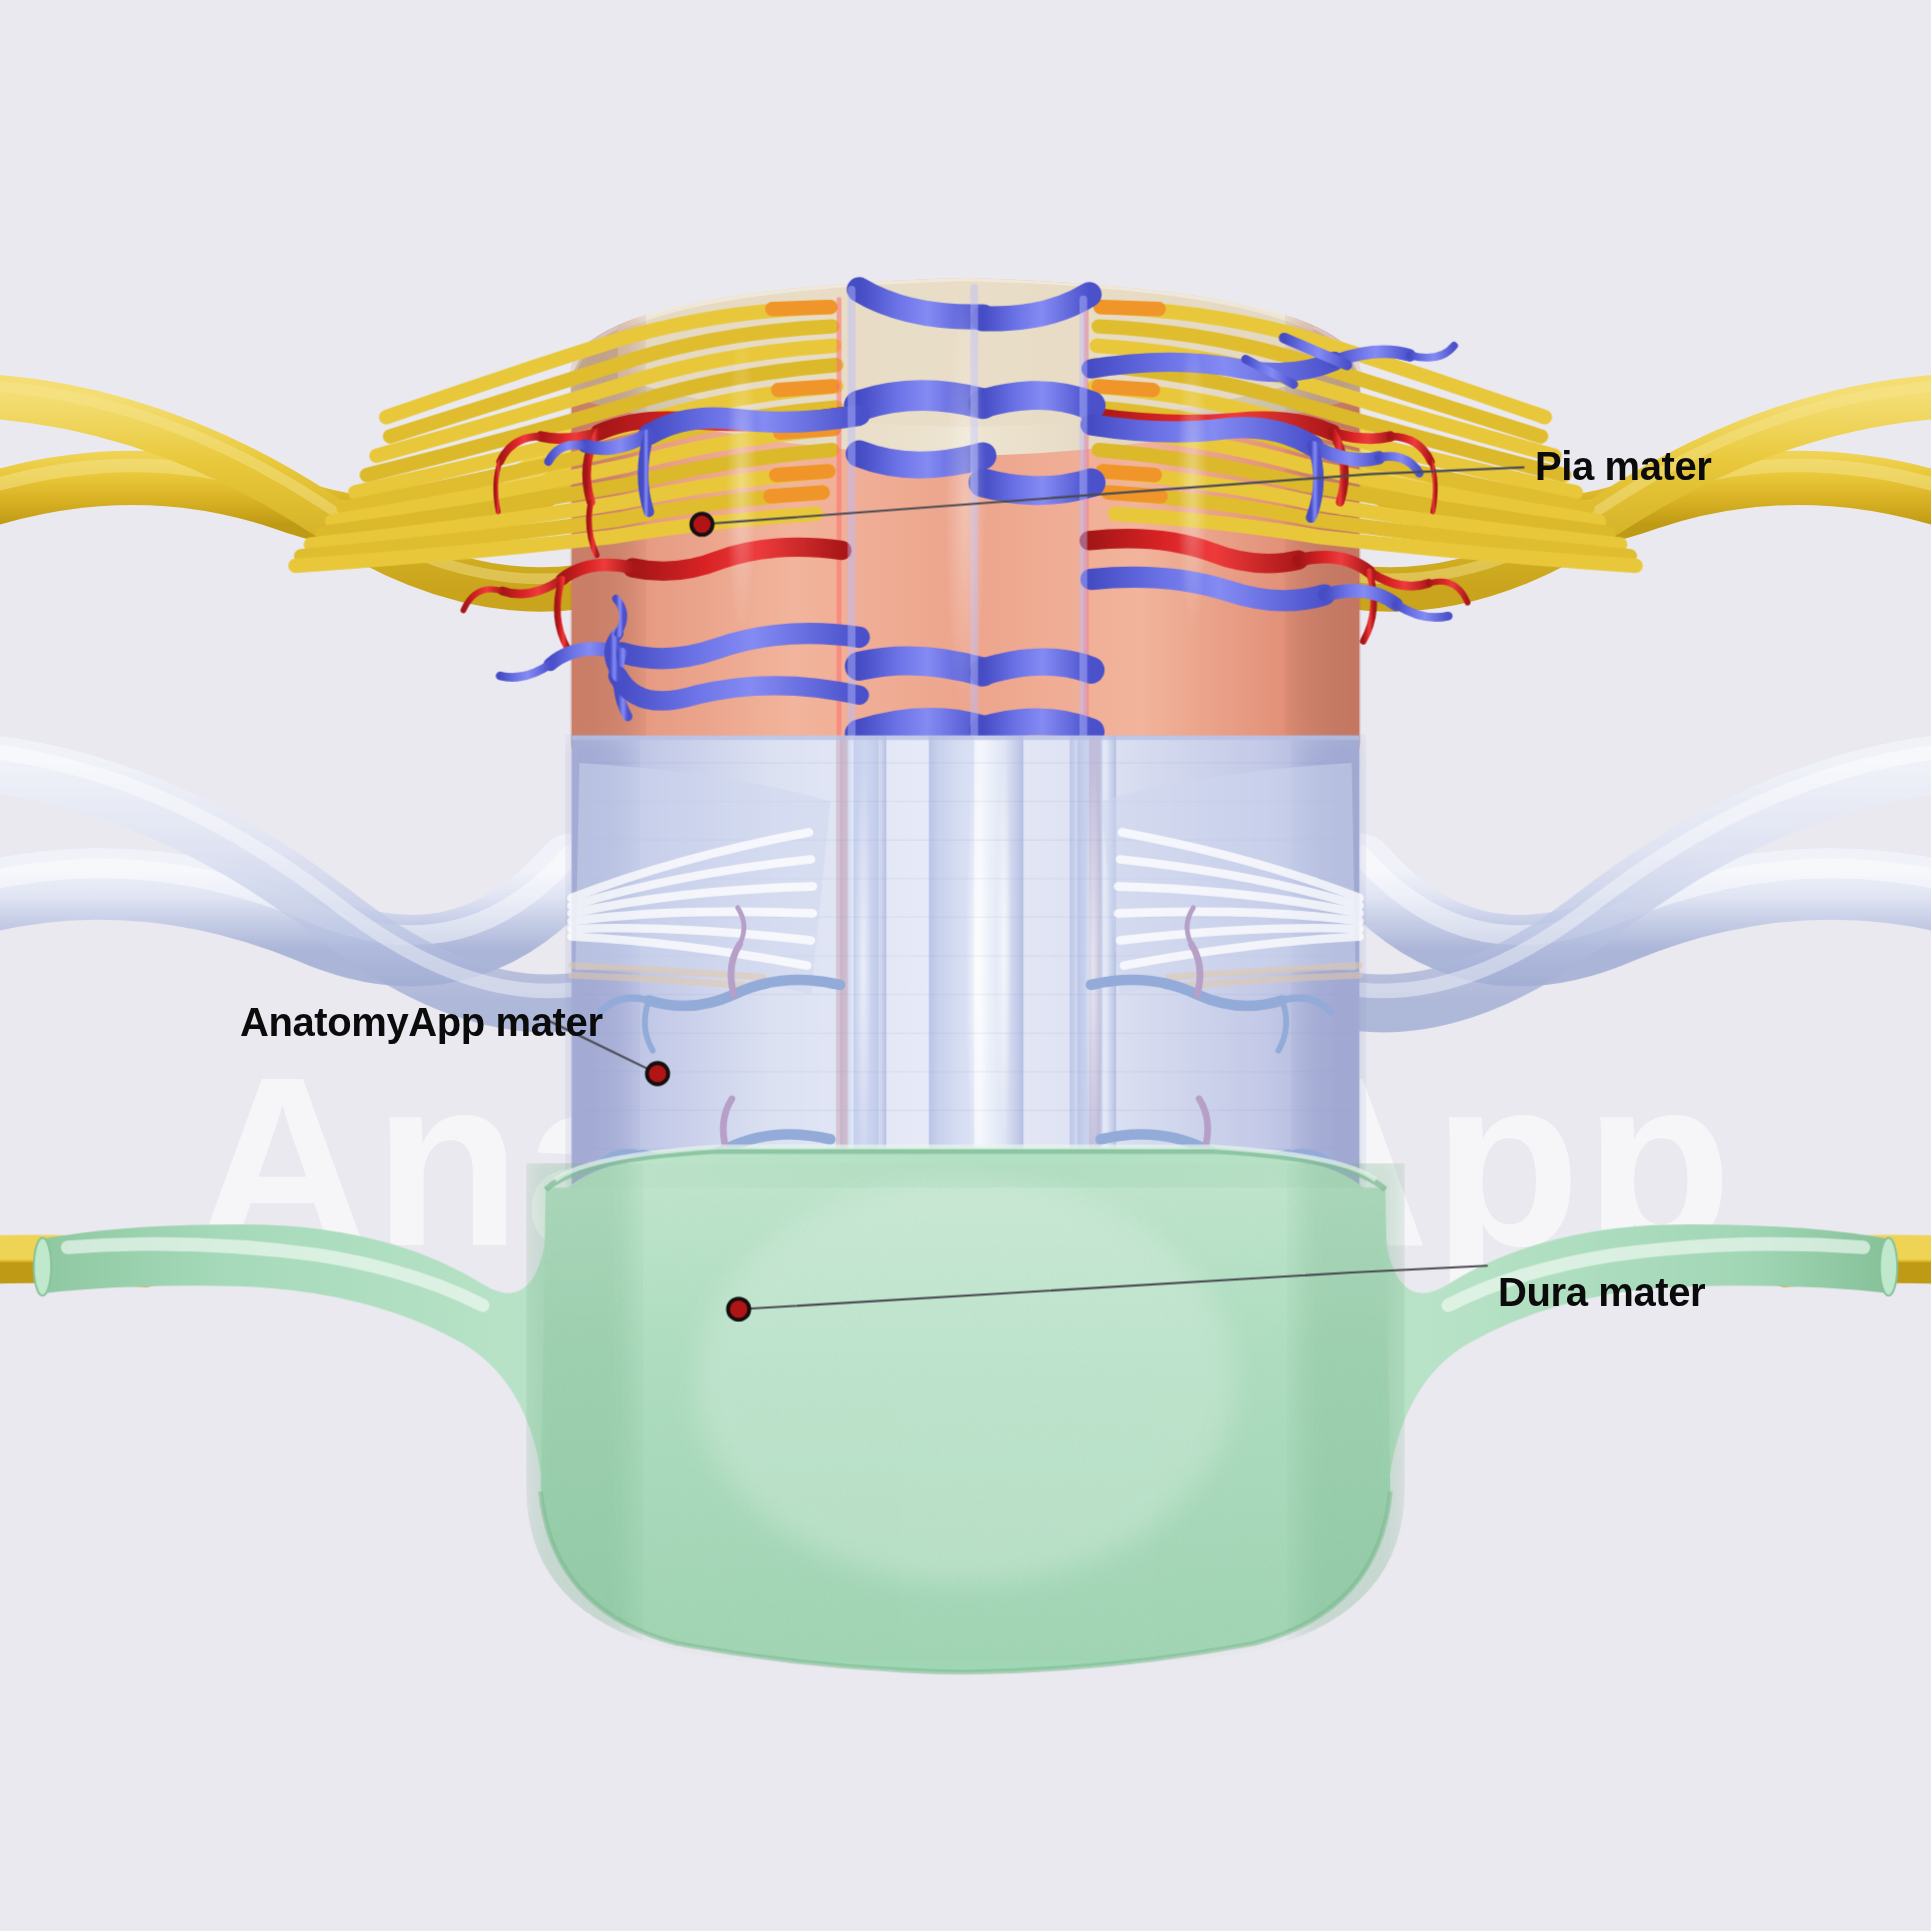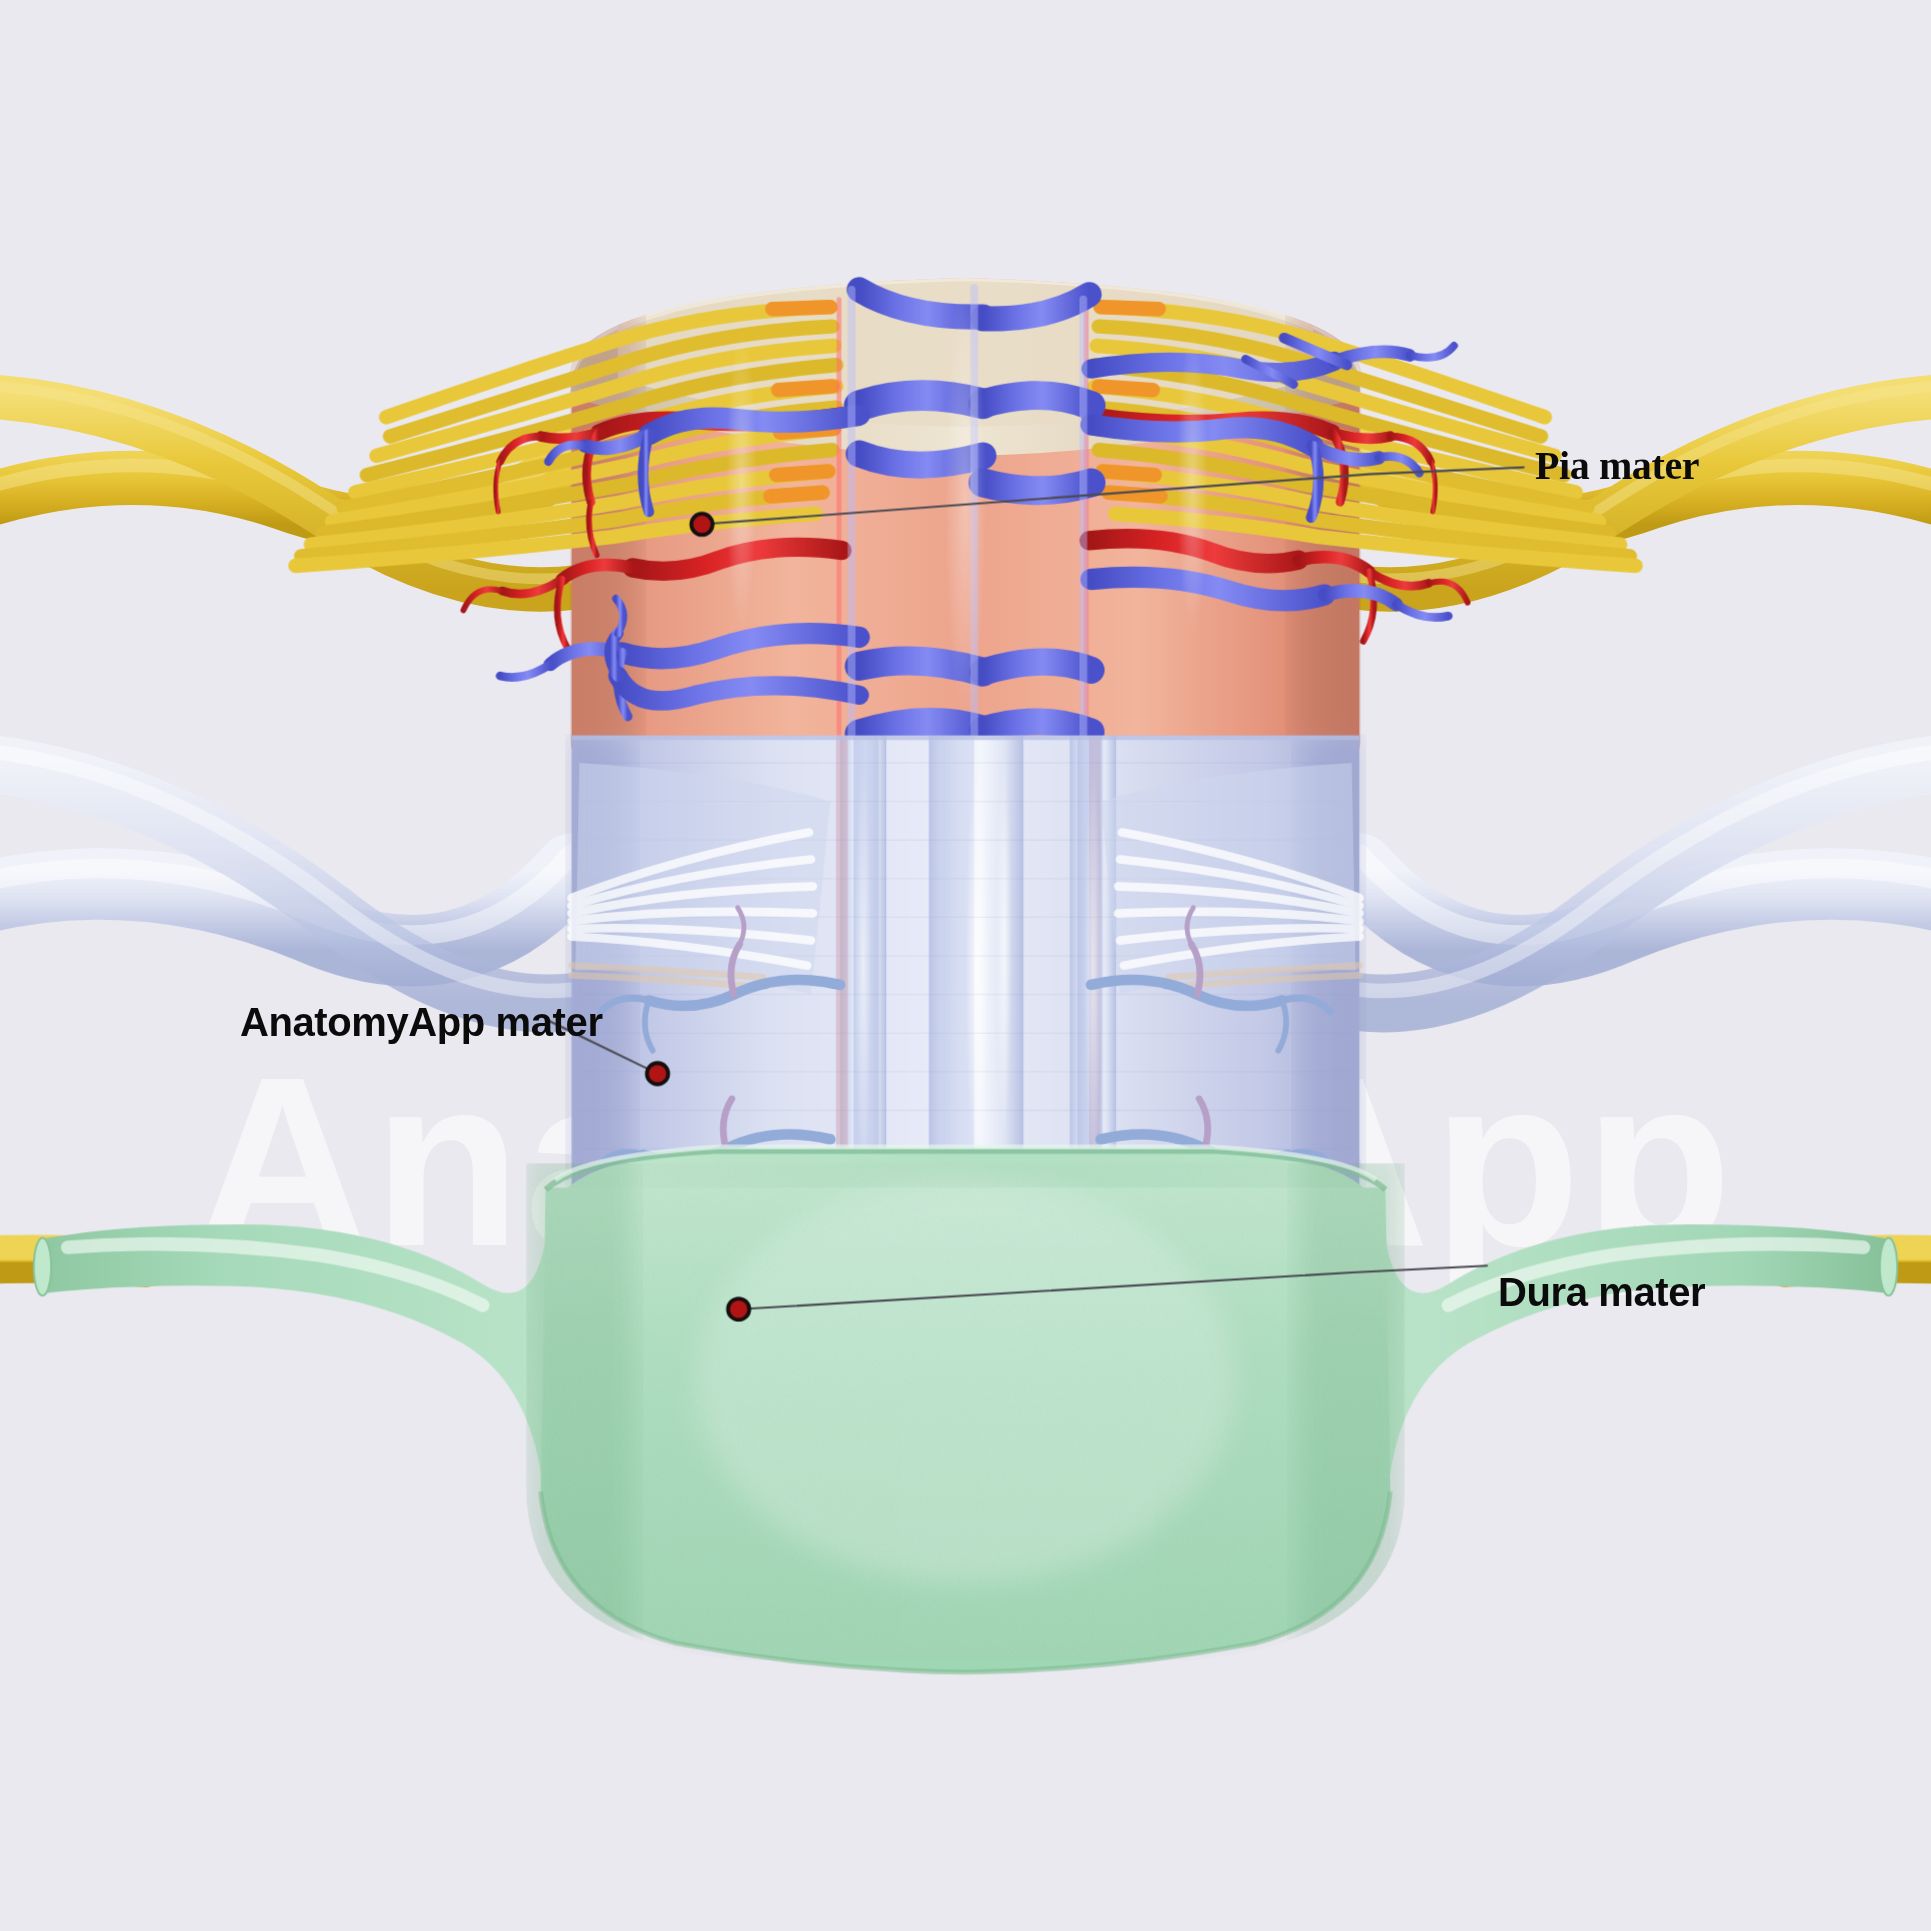--- a/index.html
+++ b/index.html
@@ -504,20 +504,20 @@
         <path d="M 727 543 L 1419 491 L 1578 484" fill="none" stroke="#4a4a52" stroke-width="2.2" stroke-linecap="round"></path>
         <circle cx="727" cy="543" r="11" fill="#b01414" stroke="#15100f" stroke-width="4"></circle>
         <path d="M 681 1112 L 570 1058 L 566 1054" fill="none" stroke="#4a4a52" stroke-width="2.2" stroke-linecap="round"></path>
         <circle cx="681" cy="1112" r="11" fill="#b01414" stroke="#15100f" stroke-width="4"></circle>
         <path d="M 765 1356 L 1400 1318 L 1540 1311" fill="none" stroke="#4a4a52" stroke-width="2.2" stroke-linecap="round"></path>
         <circle cx="765" cy="1356" r="11" fill="#b01414" stroke="#15100f" stroke-width="4"></circle>
       </g>
 
   </svg>
 
-  <div class="label" id="label-pia" style="left: 1535px; top: 446px; font-family: Liberation Serif, serif;">Pia mater</div>
+  <div class="label" id="label-pia" style="left: 1535px; top: 446px;">Pia mater</div>
 
   <div class="label" id="label-arachnoid" style="left: 240px; top: 1002px;">AnatomyApp mater</div>
 
   <div class="label" id="label-dura" style="left: 1498px; top: 1272px;">Dura mater</div>
 
 </div>
 
 
 </body></html>

